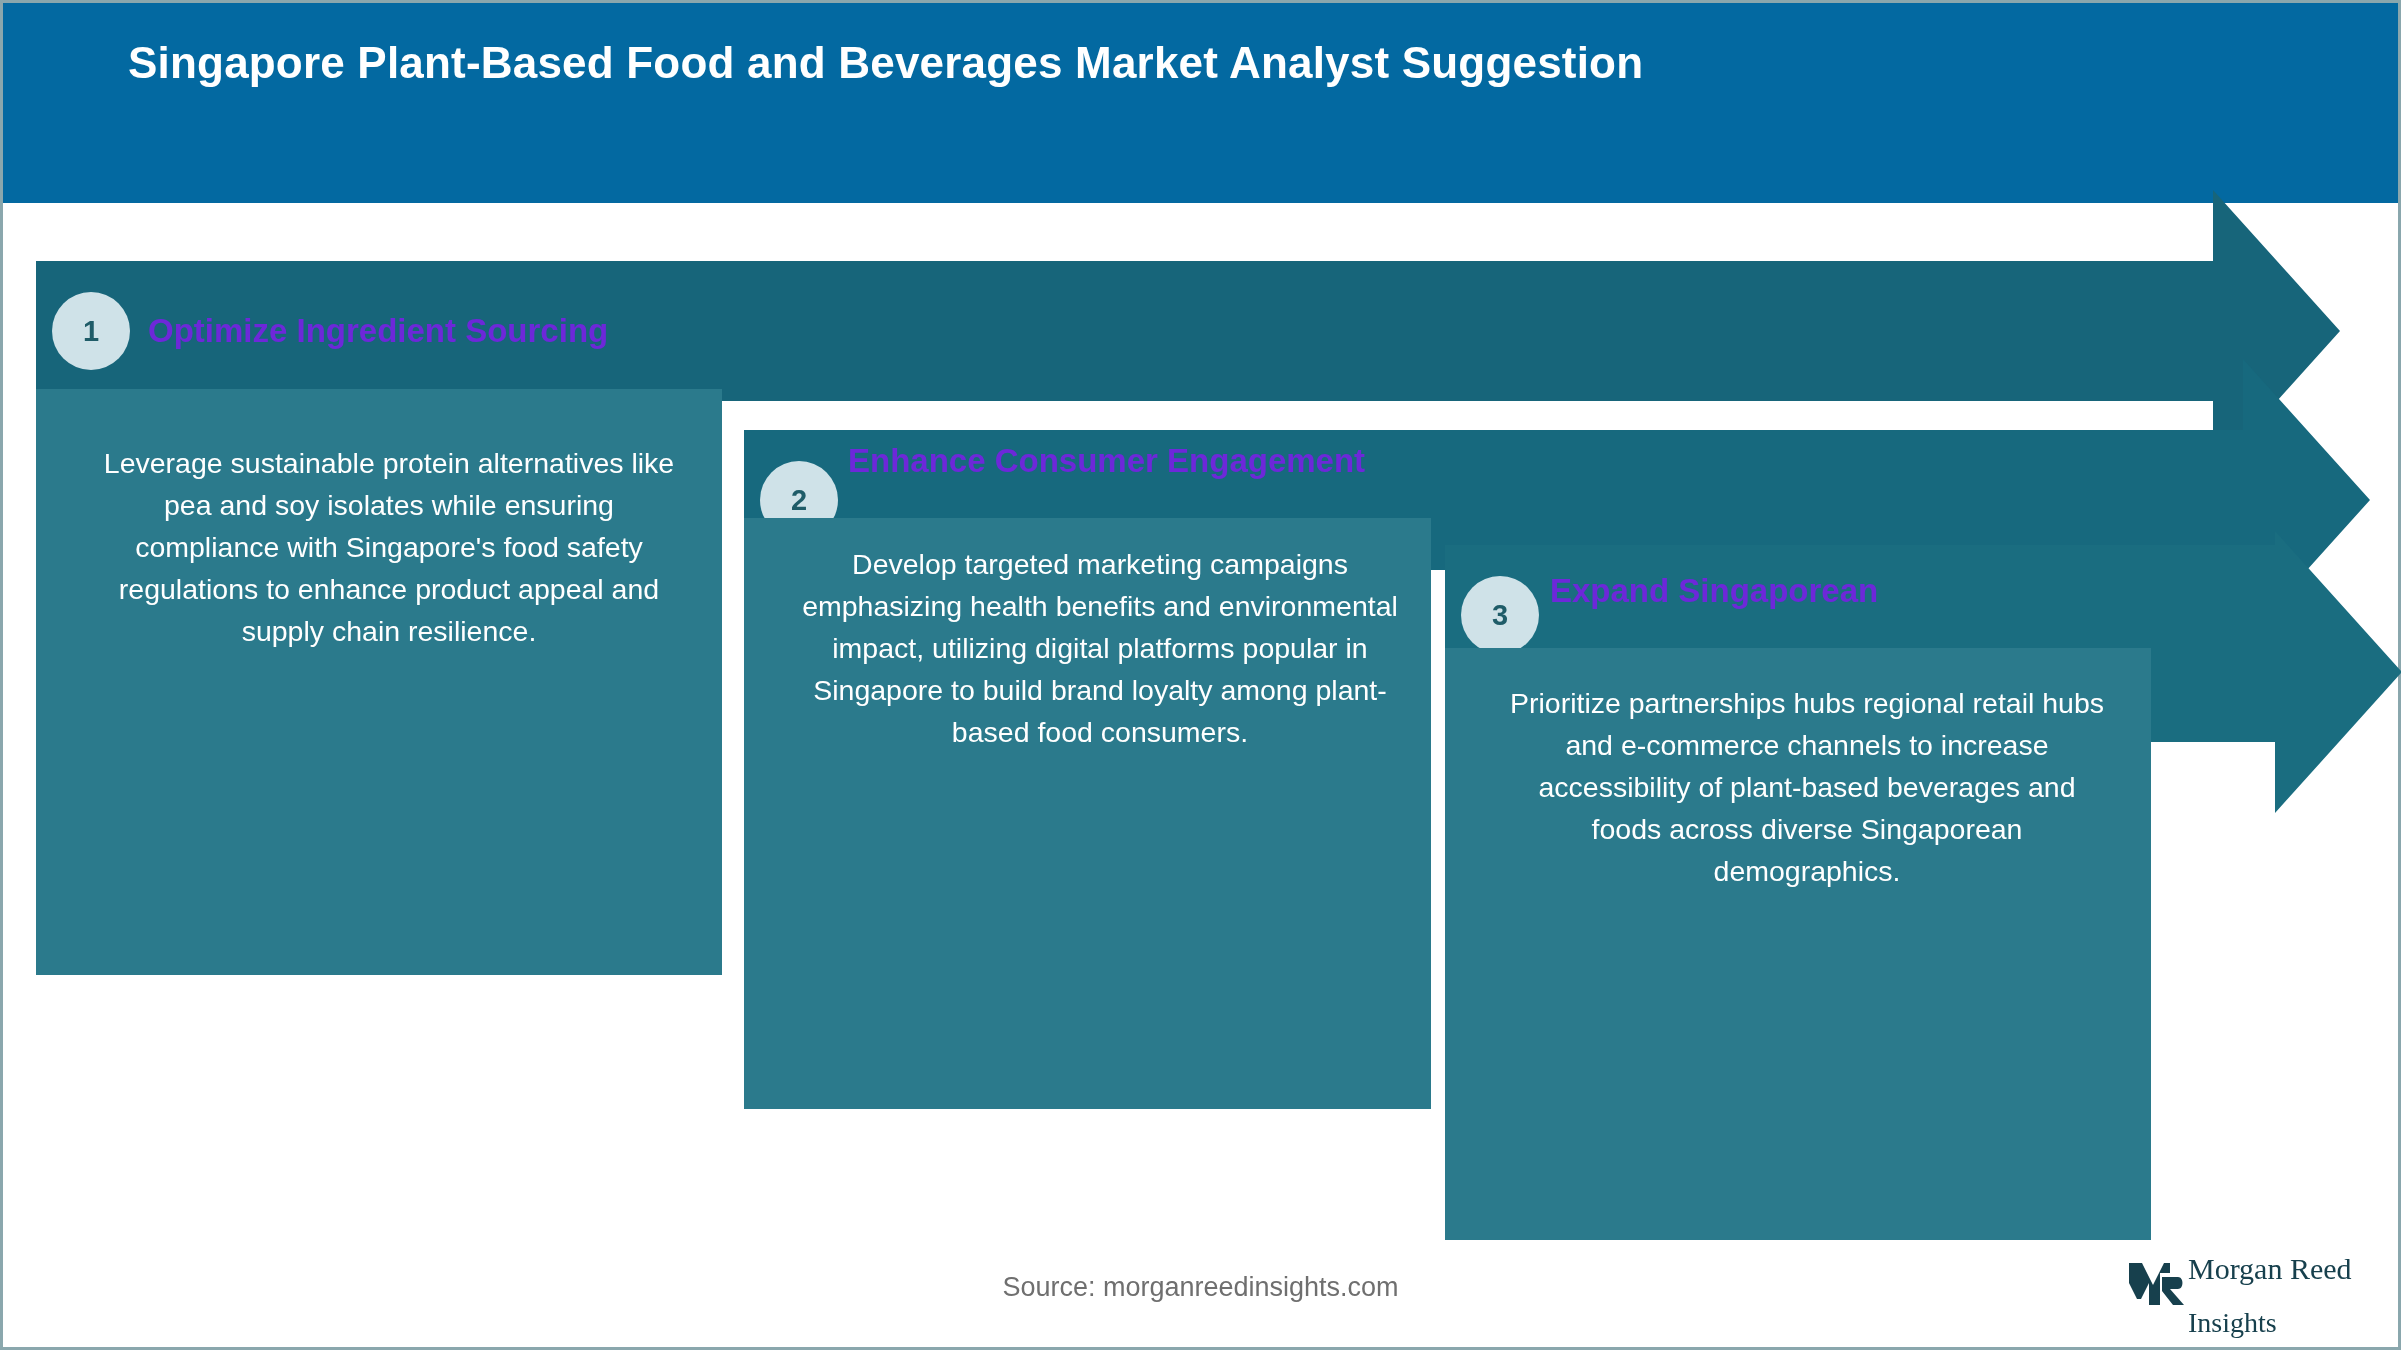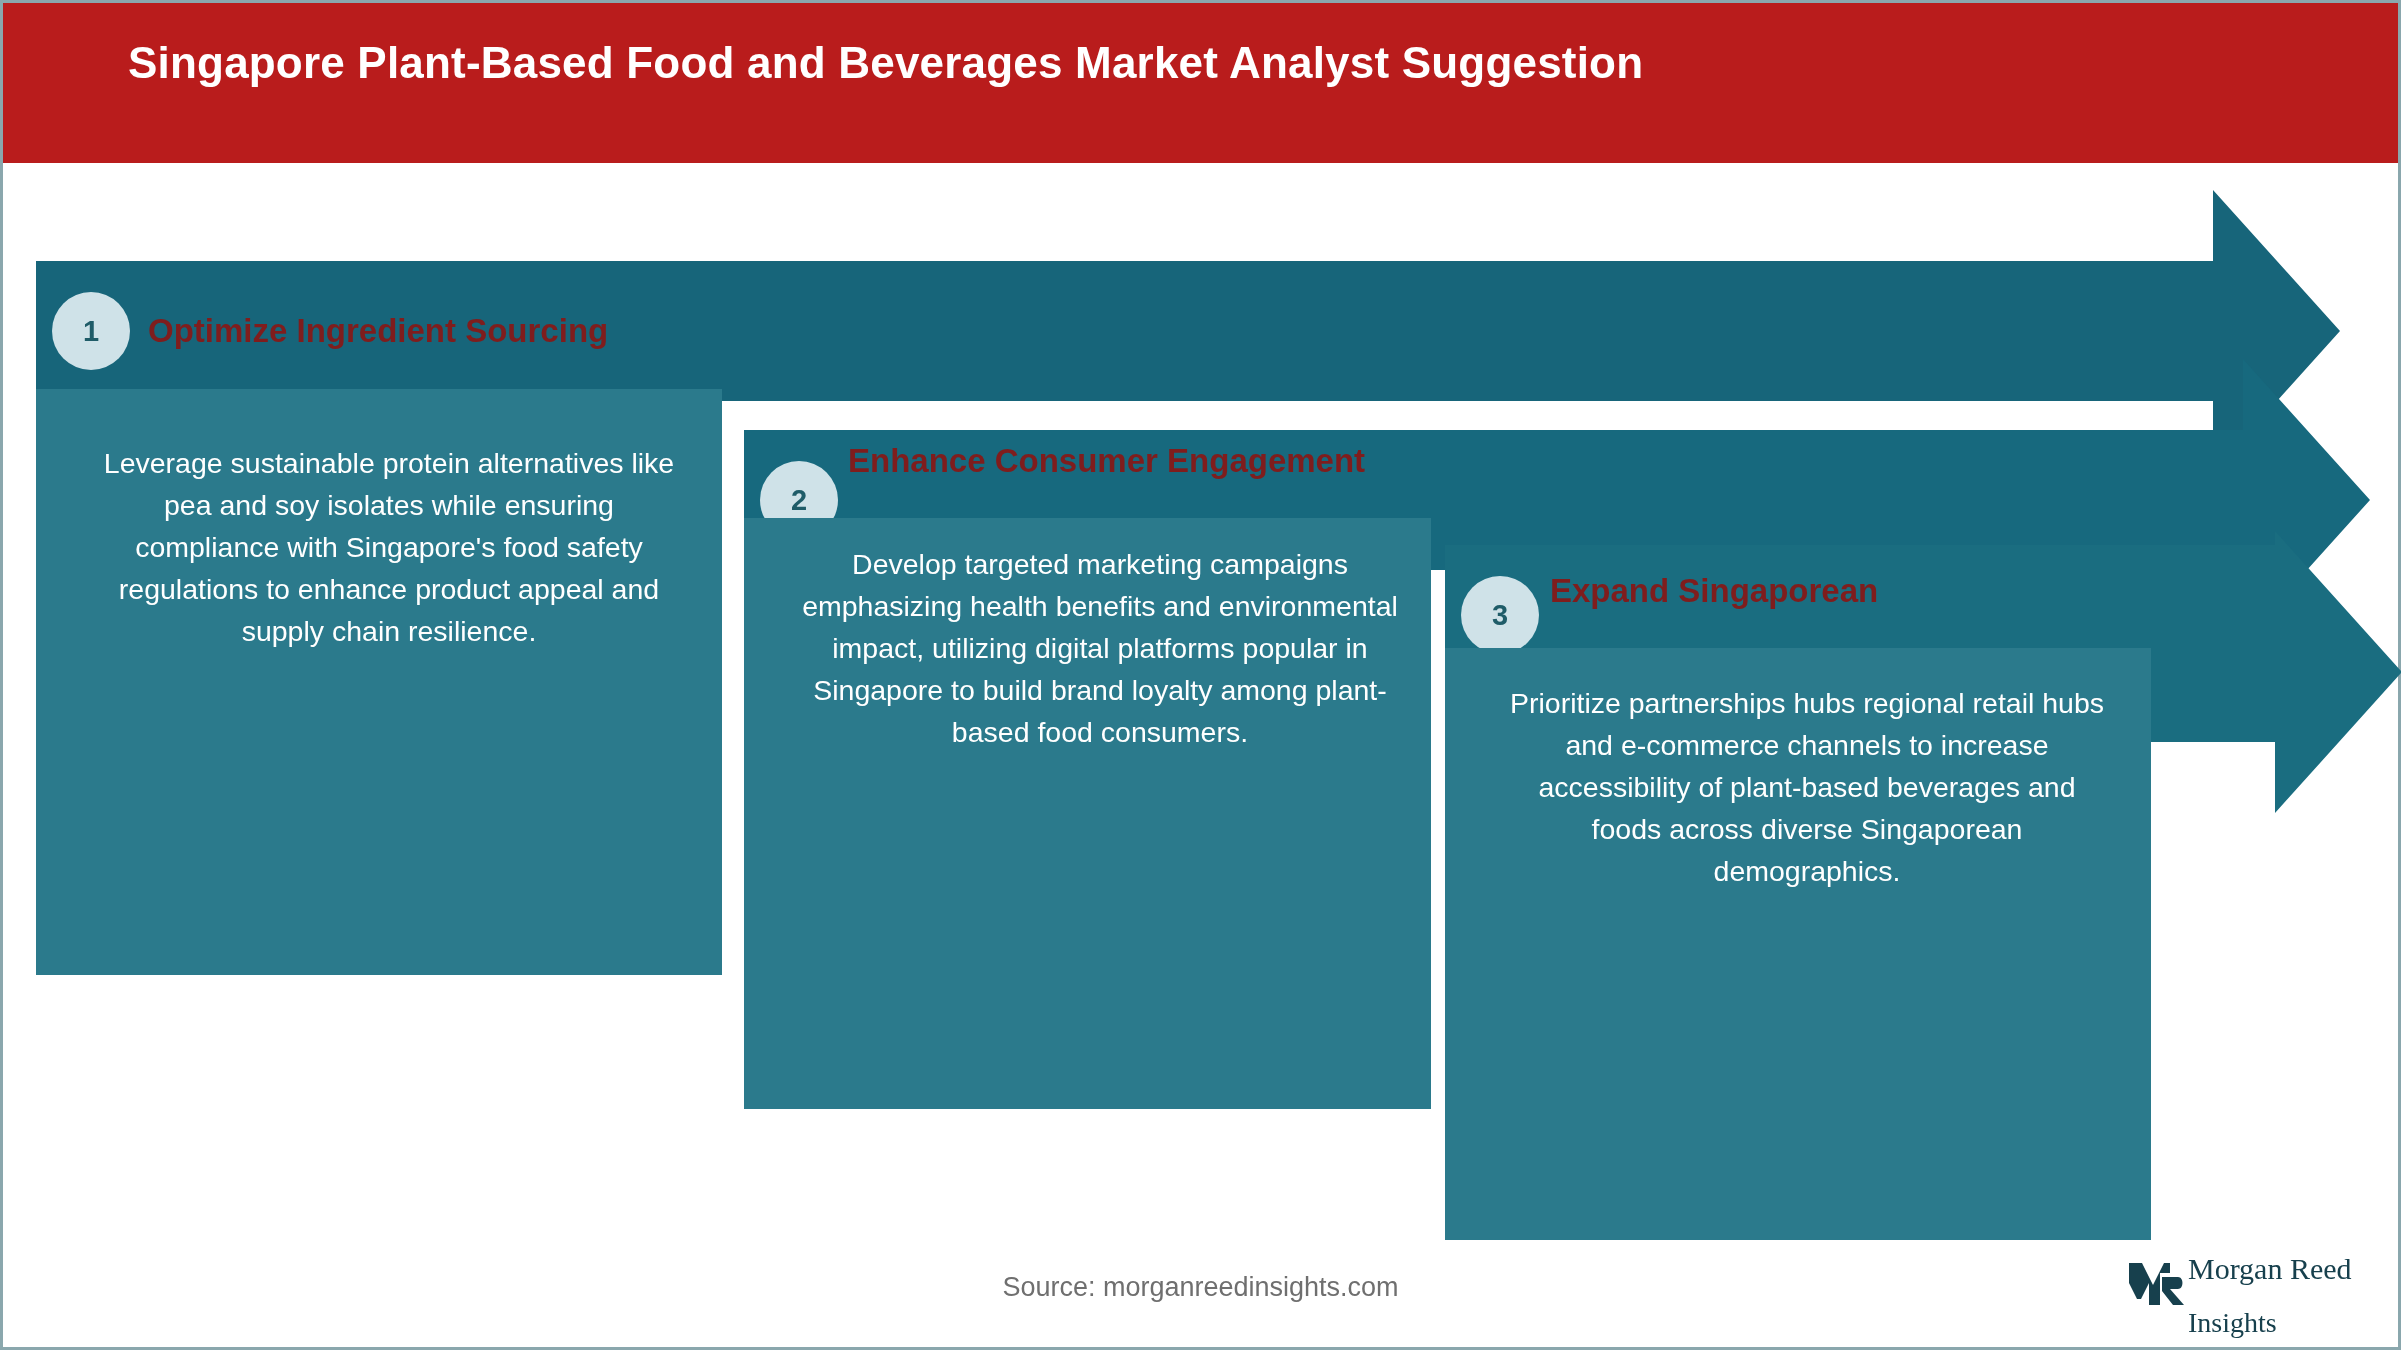--- a/index.html
+++ b/index.html
@@ -25,22 +25,22 @@
     border: 3px solid #8aa7ad;
     background: #ffffff;
   }
 
   
   .header {
     position: absolute;
     left: 3px;
     top: 3px;
     width: 2395px;
-    height: 160px;
-    background: #b91c1c;
+    height: 200px;
+    background: #0369a1;
     box-sizing: border-box;
   }
   .header-title {
     position: absolute;
     left: 125px;
     top: 32px;
     width: 1700px;
     color: #ffffff;
     font-size: 44px;
     font-weight: bold;
@@ -57,21 +57,21 @@
     pointer-events: none;
   }
 
   
   .bar {
     position: absolute;
     box-sizing: border-box;
   }
   .bar-label {
     position: absolute;
-    color: #7f1d1d;
+    color: #6d28d9;
     font-size: 33px;
     font-weight: bold;
     white-space: nowrap;
   }
   .badge {
     position: absolute;
     border-radius: 50%;
     background: #cfe2e8;
     color: #1f5c68;
     font-size: 29px;

